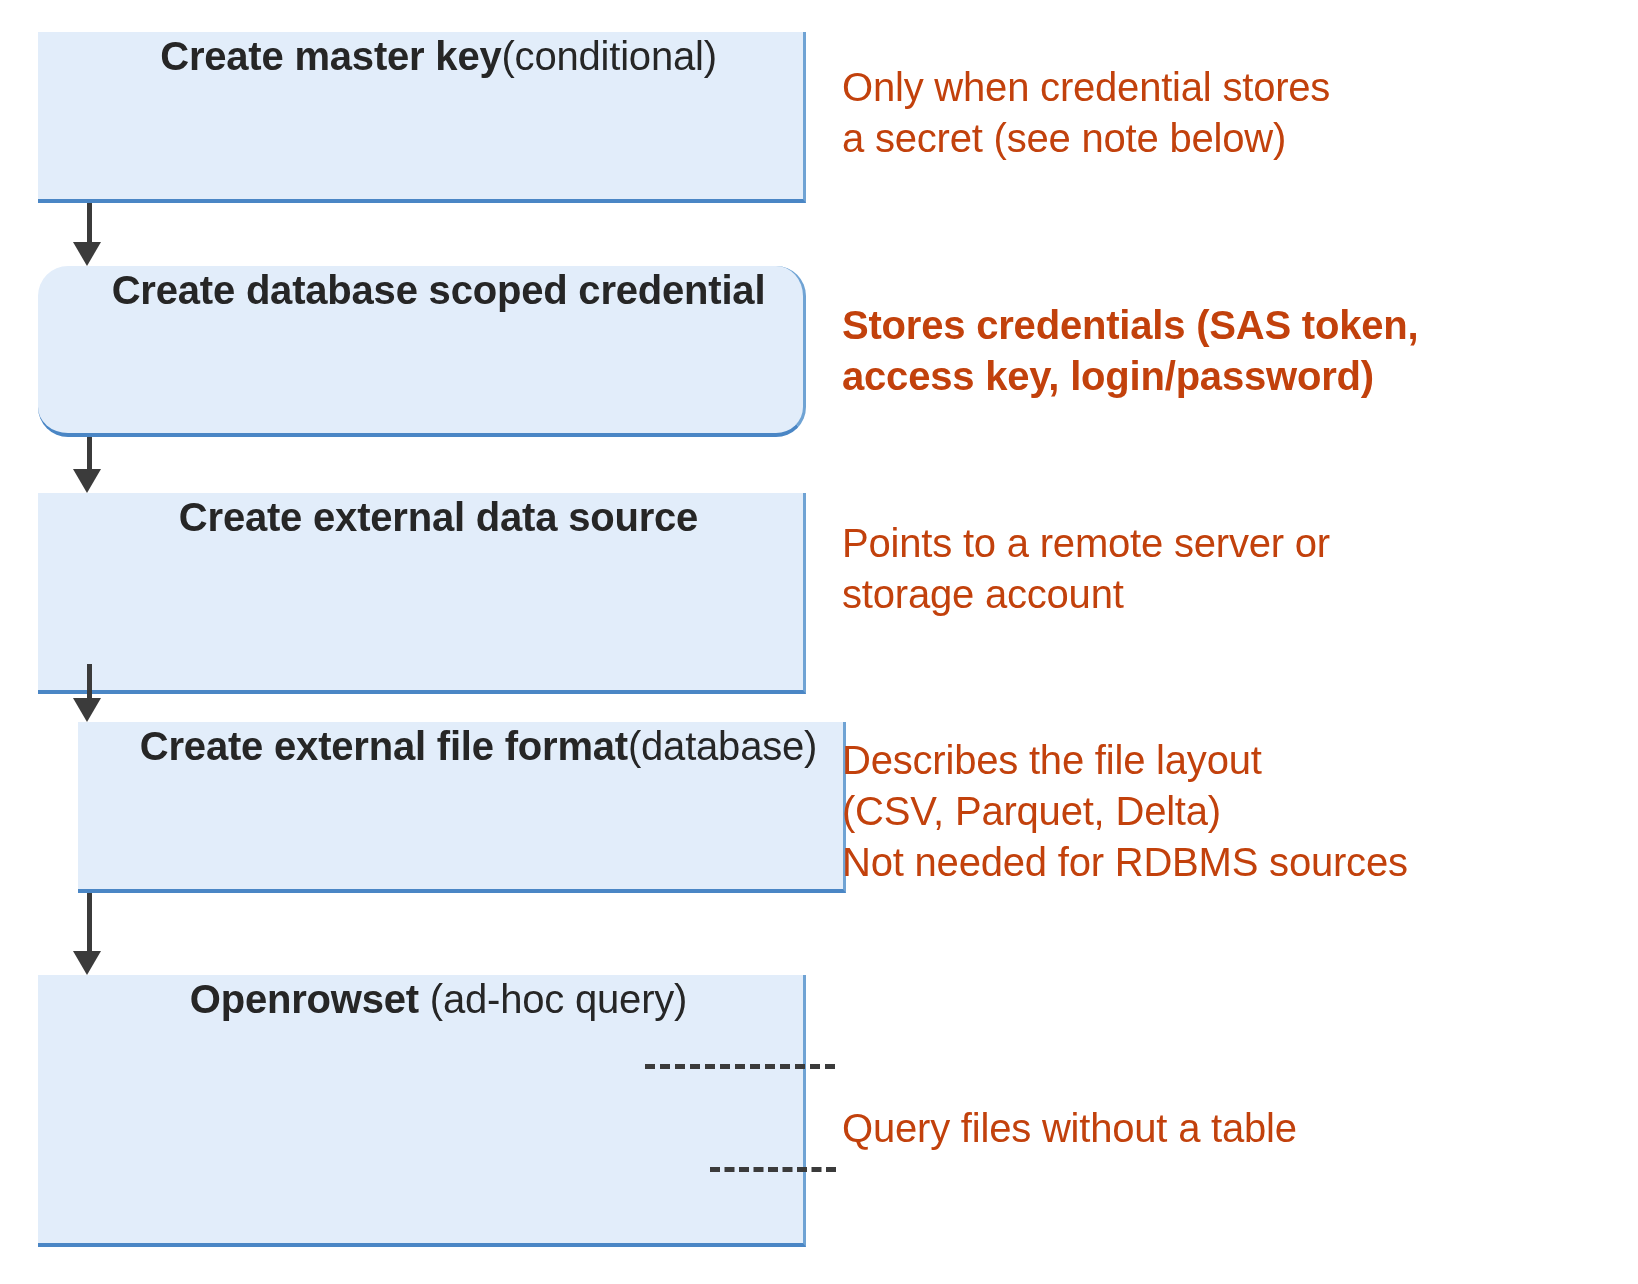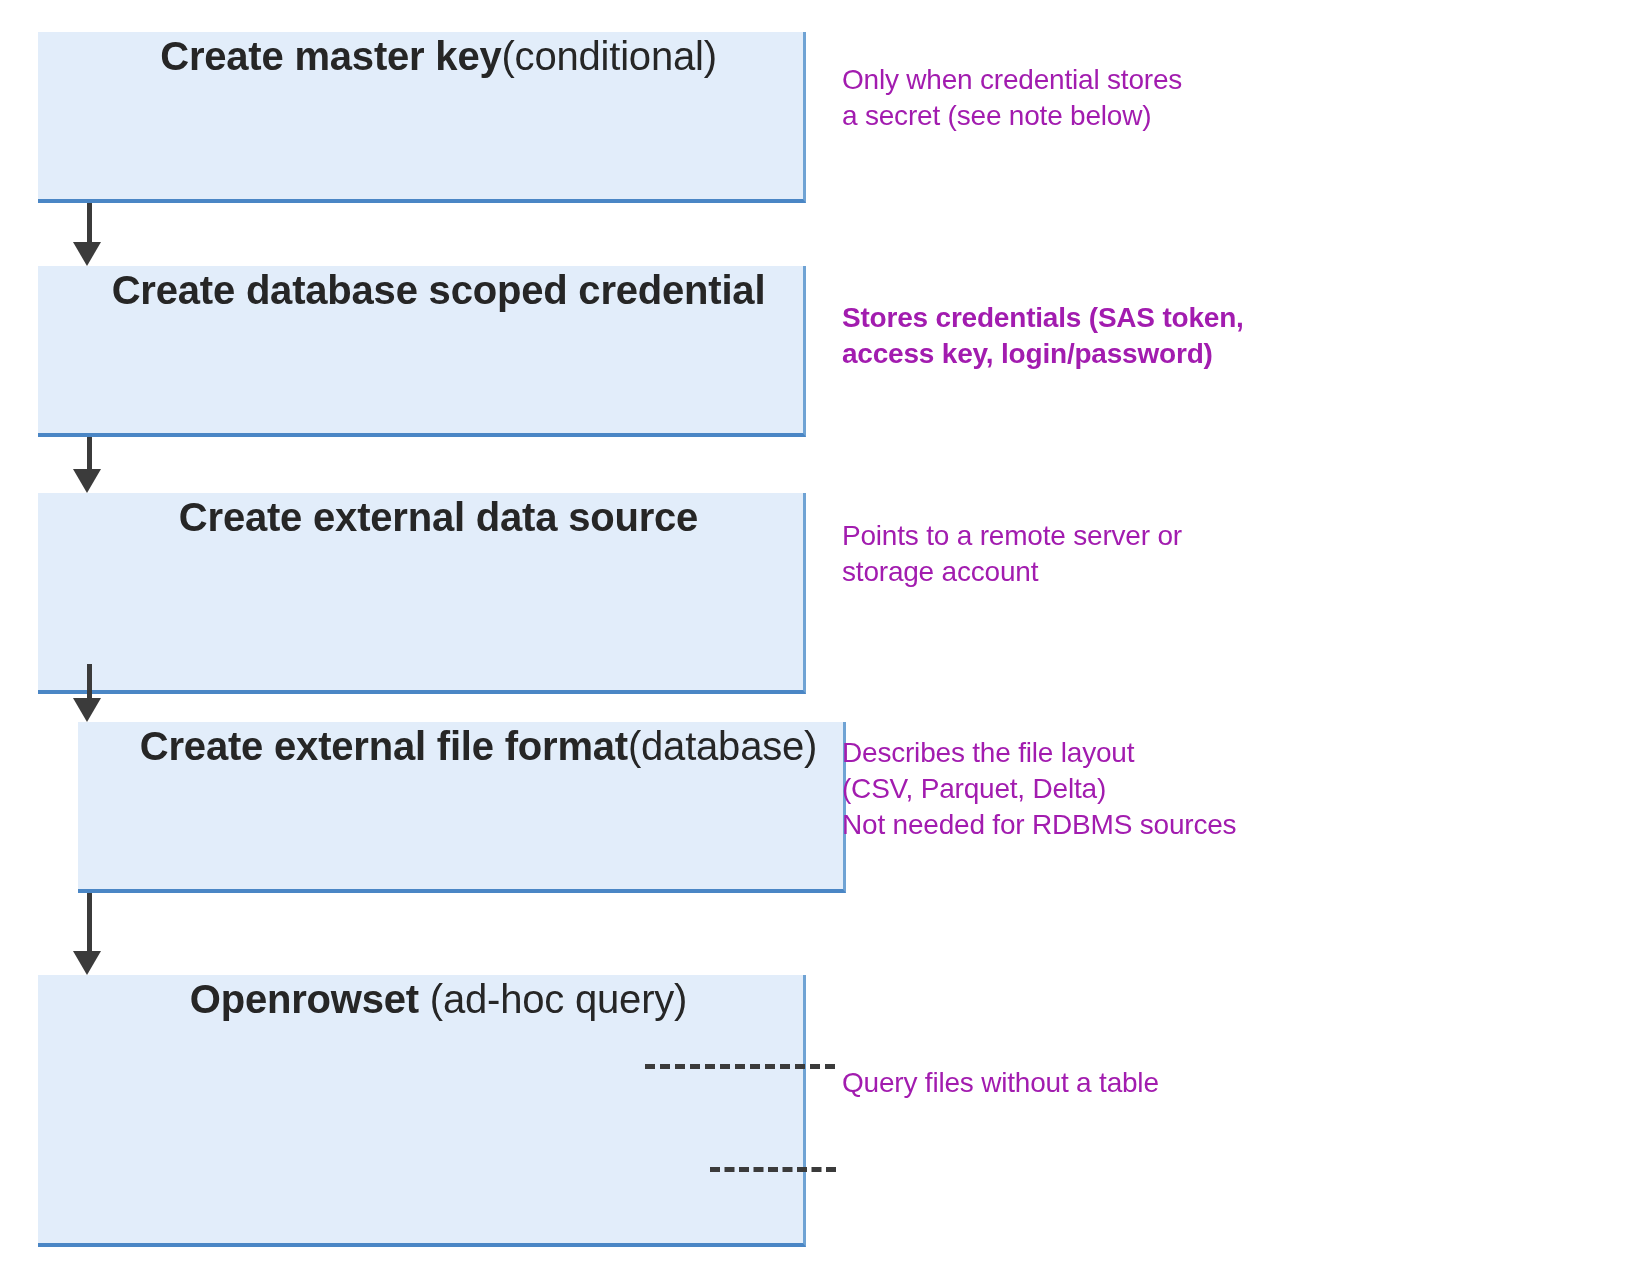--- a/index.html
+++ b/index.html
@@ -43,21 +43,21 @@
   .step-sub {
     font-size: 40px;
     font-weight: normal;
     color: #262626;
     line-height: 1.22;
     letter-spacing: -0.2px;
   }
 
   
   #box-master-key      { top: 32px;  height: 171px; }
-  #box-scoped-cred     { top: 266px; height: 171px; }
+  #box-scoped-cred     { top: 266px; height: 171px; border-radius: 30px; }
   #box-data-source     { top: 493px; height: 201px; }
   #box-file-format     { top: 722px; height: 171px; margin-left: 40px; }
   #box-external-table  { top: 975px; height: 272px; }
 
   
   .arrow {
     position: absolute;
     left: 82px;
     width: 14px;
   }
@@ -85,32 +85,32 @@
   #arrow-2 .shaft { height: 34px; }
   #arrow-3 { top: 664px; height: 58px; }
   #arrow-3 .shaft { height: 36px; }
   #arrow-4 { top: 893px; height: 82px; }
   #arrow-4 .shaft { height: 60px; }
 
   
   .note {
     position: absolute;
     left: 842px;
-    font-size: 28px;
-    color: #a21caf;
+    font-size: 40px;
+    color: #c2410c;
     line-height: 1.28;
     letter-spacing: -0.2px;
     white-space: pre-line;
   }
   #note-master-key     { top: 62px;  }
   #note-scoped-cred    { top: 300px; font-weight: bold; }
   #note-data-source    { top: 518px; }
   #note-file-format    { top: 735px; }
   #note-maps-columns   { top: 1000px; }
-  #note-query-files    { top: 1065px; }
+  #note-query-files    { top: 1103px; }
 
   
   .dashed-link {
     position: absolute;
     height: 0;
     border-top: 5px dashed #3b3b3b;
   }
   #dash-table     { left: 645px; width: 190px; top: 1064px; }
   #dash-openrowset{ left: 710px; width: 126px; top: 1167px; }
 

